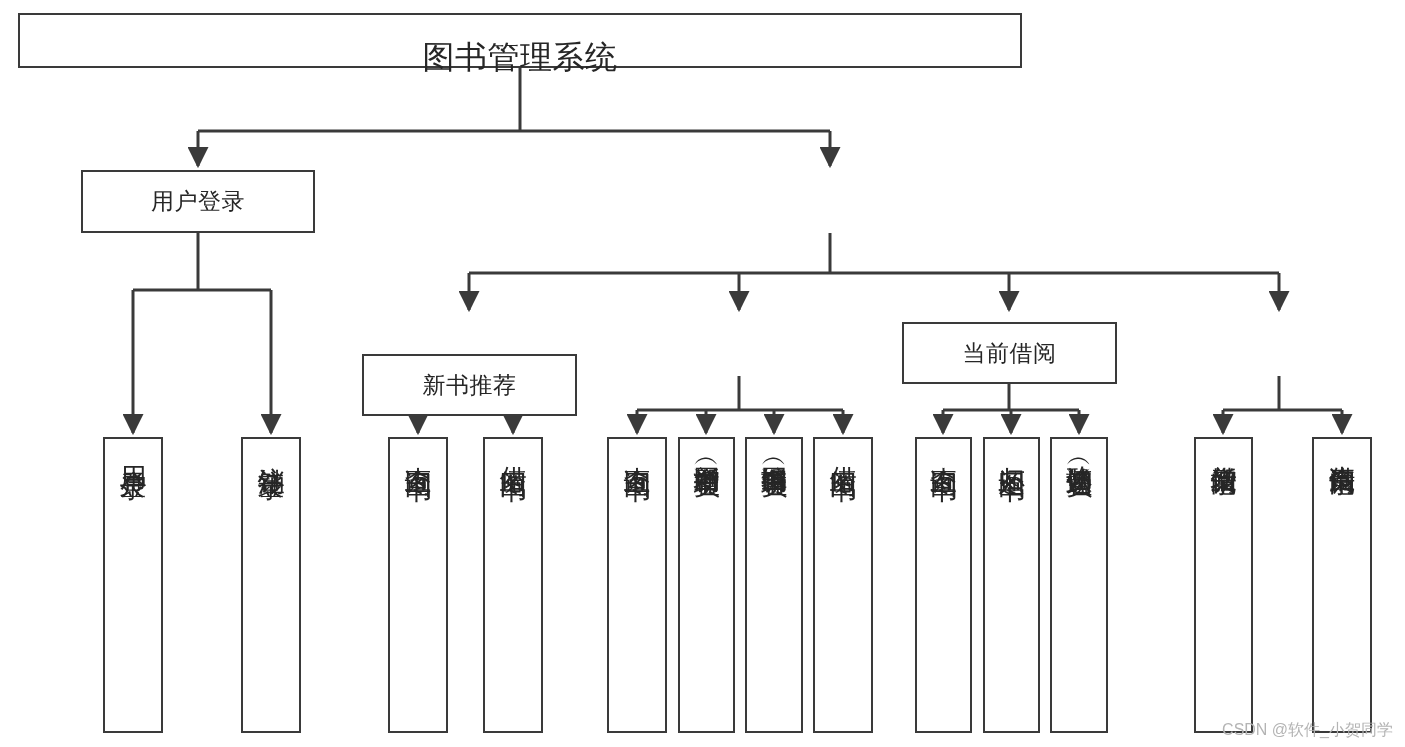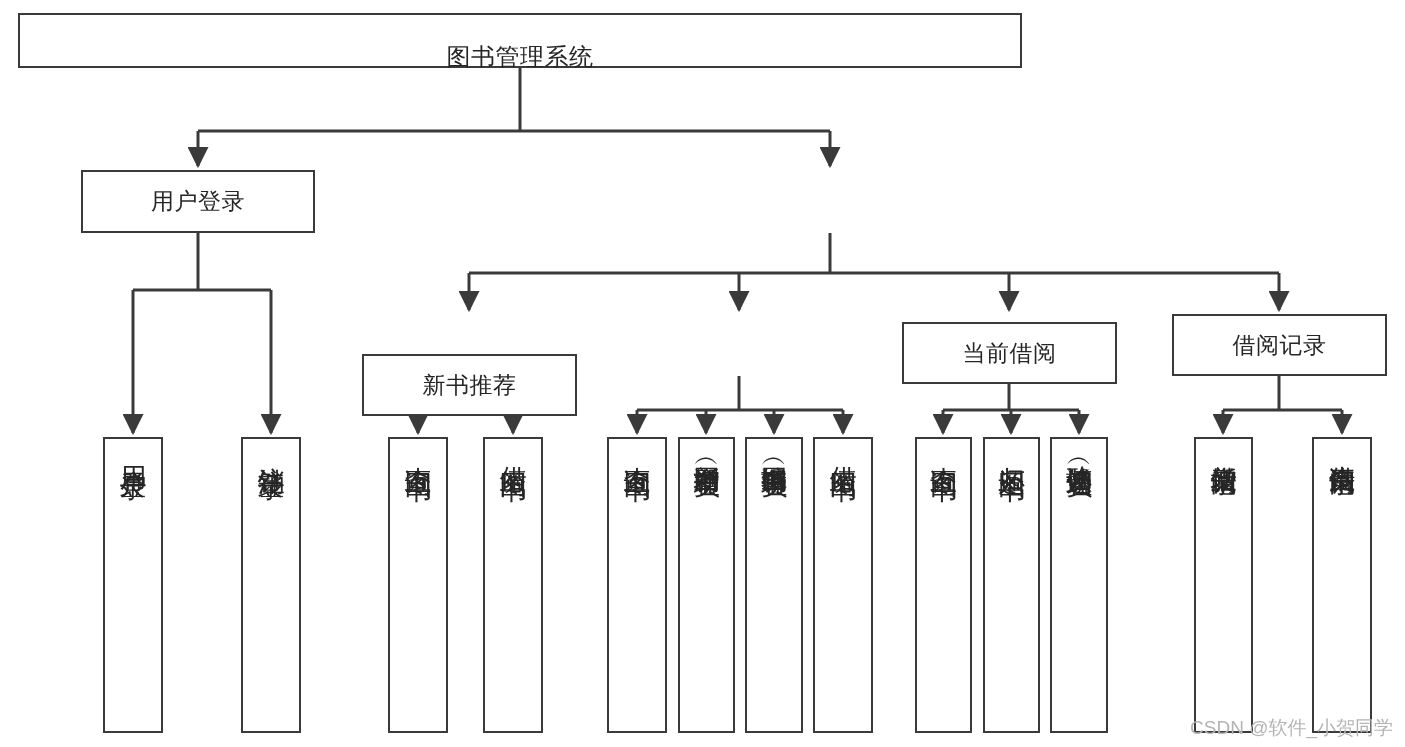--- a/index.html
+++ b/index.html
@@ -42,21 +42,21 @@
     line-height: 1.0;
     letter-spacing: 0.5px;
     color: #262626;
   }
   
   .node.horiz .node-label {
     font-size: 23px;
     writing-mode: horizontal-tb;
   }
   .node.root .node-label {
-    font-size: 24px;
+    font-size: 32px;
     margin-top: 32px;
   }
   
   .node.vert {
     align-items: flex-start;
     padding-top: 6px;
   }
   .node.vert .node-label {
     writing-mode: vertical-rl;
     text-orientation: upright;
@@ -66,21 +66,21 @@
     white-space: nowrap;
   }
   .node.vert.tall-text .node-label {
     font-size: 26px;
     letter-spacing: 1px;
   }
   .watermark {
     position: absolute;
     right: 12px;
     bottom: 6px;
-    font-size: 19px;
+    font-size: 16px;
     color: #b4b4b4;
     white-space: nowrap;
     user-select: none;
   }
 </style>
 </head>
 <body>
 
 <div id="diagram-root">
 
@@ -141,23 +141,20 @@
   <div class="node horiz" style="left:81px; top:170px; width:234px; height:63px;">
     <span class="node-label">用户登录</span>
   </div>
 
   <div class="node horiz" style="left:362px; top:314px; width:215px; height:62px;margin-top:40px;">
     <span class="node-label">新书推荐</span>
   </div>
   <div class="node horiz" style="left:902px; top:322px; width:215px; height:62px;">
     <span class="node-label">当前借阅</span>
   </div>
-  <div class="node horiz" style="left:1172px; top:314px; width:215px; height:62px;">
-    <span class="node-label">借阅记录</span>
-  </div>
 
   <div class="node vert" style="left:103px; top:437px; width:60px; height:296px;">
     <span class="node-label">用户登录</span>
   </div>
   <div class="node vert" style="left:241px; top:437px; width:60px; height:296px;">
     <span class="node-label">注销登录</span>
   </div>
 
   <div class="node vert" style="left:388px; top:437px; width:60px; height:296px;">
     <span class="node-label">查询图书</span>

